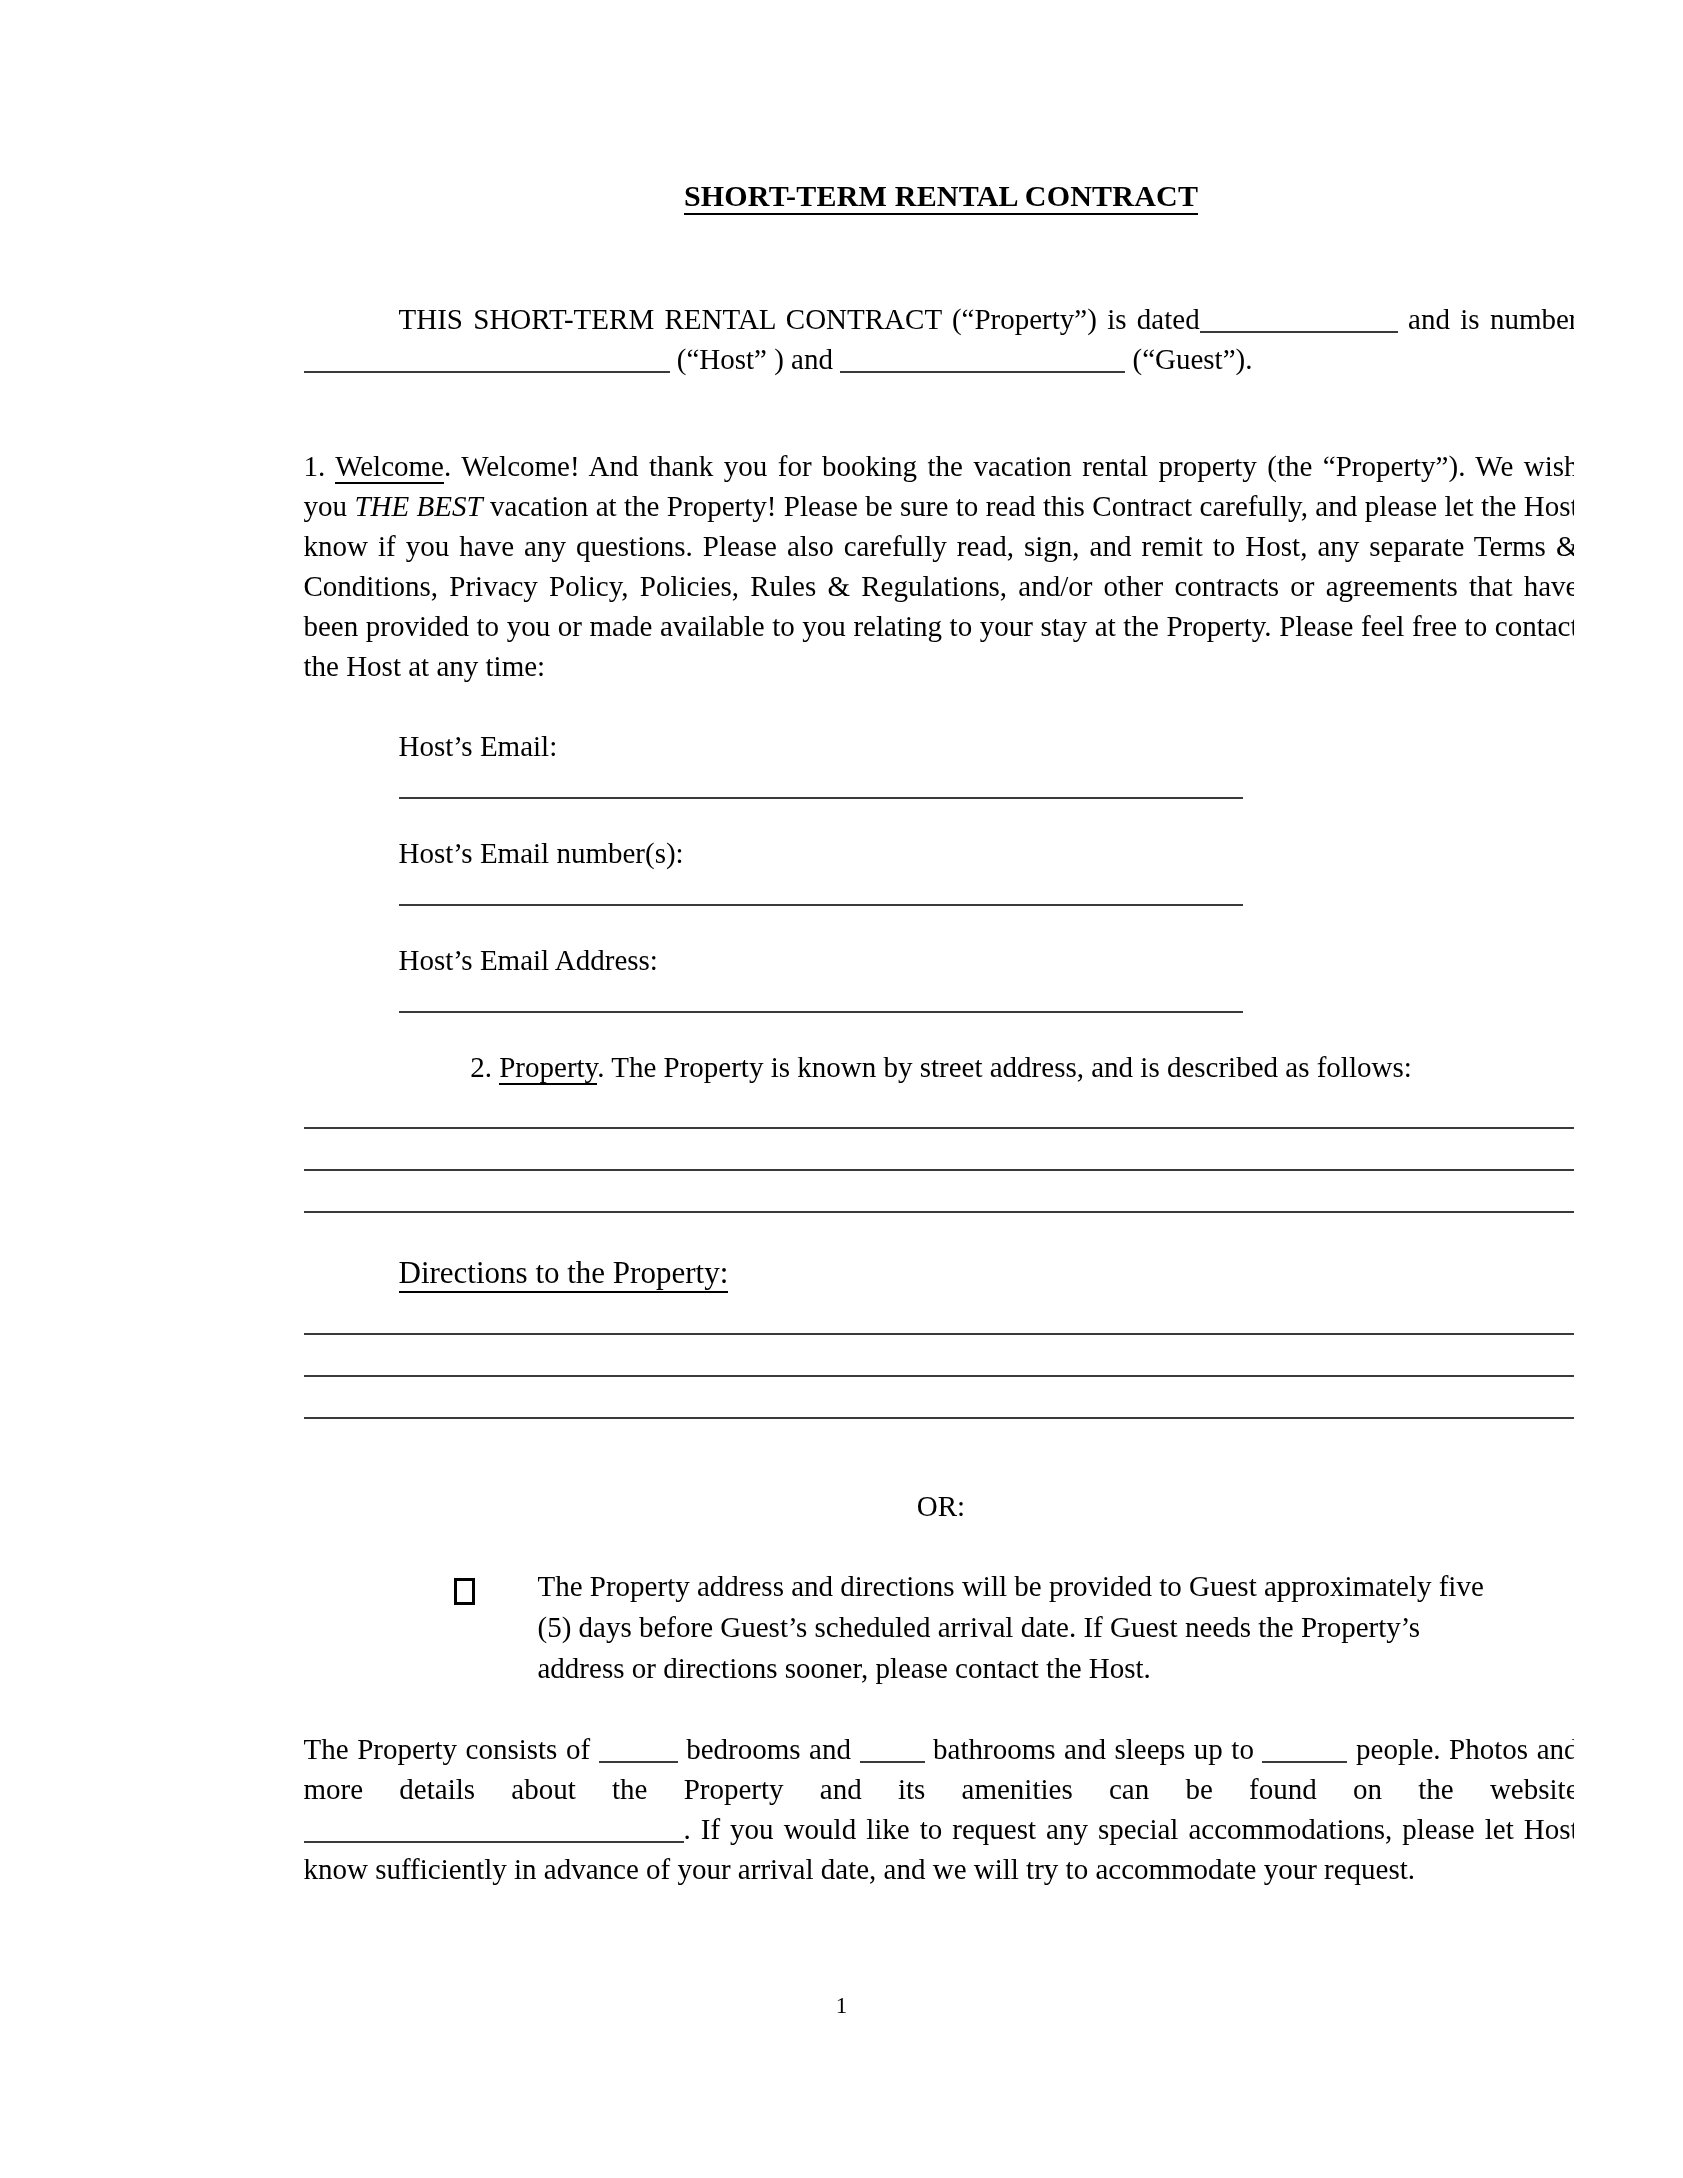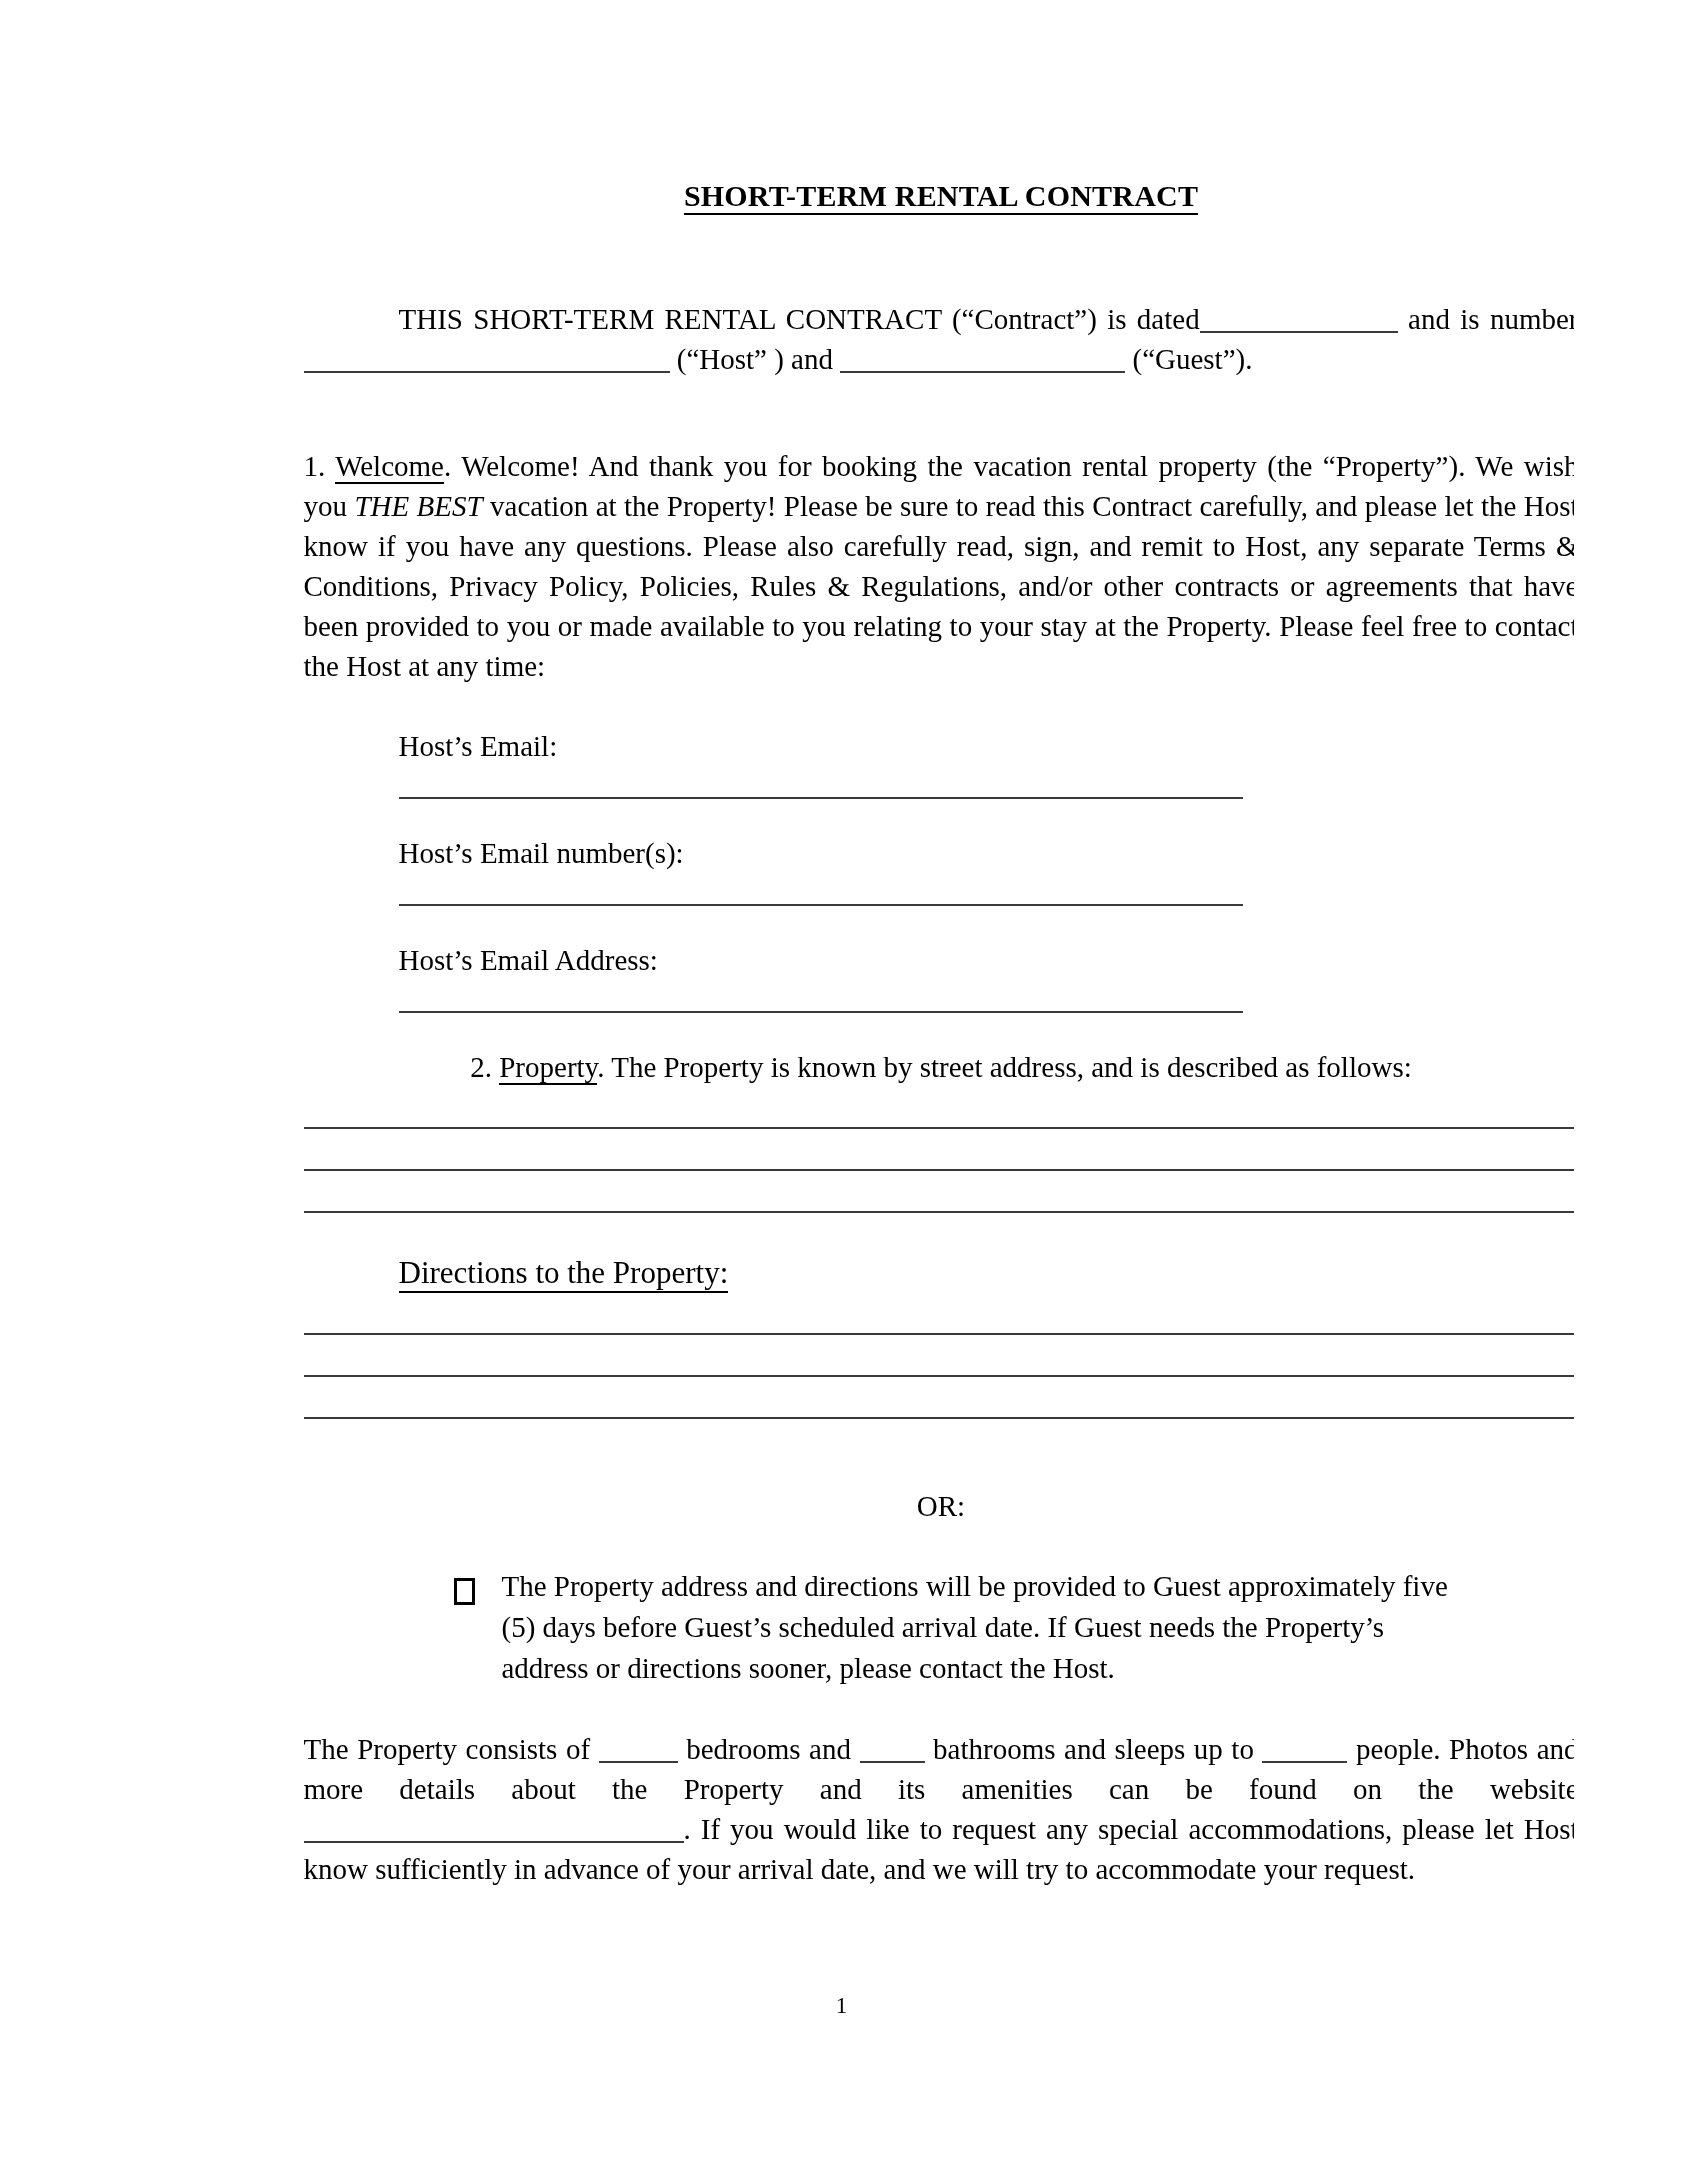--- a/index.html
+++ b/index.html
@@ -121,21 +121,21 @@
   }
   .checkbox-box {
     width: 21px;
     height: 27px;
     border: 3px solid #000;
     box-sizing: border-box;
     flex: 0 0 auto;
     margin-top: 12px;
   }
   .checkbox-text {
-    margin-left: 27px;
+    margin-left: 63px;
     font-size: 29px;
     line-height: 41px;
     width: 976px;
     text-align: left;
   }
 
   
   .page-number {
     position: absolute;
     left: 0;
@@ -158,21 +158,21 @@
 <body>
 
 <div class="page">
 
   <div class="content">
 
     <div class="doc-title">
       <span>SHORT-TERM RENTAL CONTRACT</span>
     </div>
 
-    <p class="body indent-first"><span>THIS SHORT-TERM RENTAL CONTRACT (“Contract”) is dated</span><span class="blank w-date"></span>
+    <p class="body indent-first"><span>THIS SHORT-TERM RENTAL CONTRACT (“Property”) is dated</span><span class="blank w-date"></span>
       <span>and is number</span> <span class="blank w-host"></span>
       <span>(“Host” ) and</span> <span class="blank w-guest"></span>
       <span>(“Guest”).</span></p>
 
     <div class="gap-lg"></div>
 
     <p class="body"><span>1.</span> <b class="secnum">Welcome</b><span>. Welcome! And thank you for booking the vacation rental property (the “Property”). We wish you </span><i class="ital">THE BEST</i><span> vacation at the Property! Please be sure to read this Contract carefully, and please let the Host know if you have any questions. Please also carefully read, sign, and remit to Host, any separate Terms &amp; Conditions, Privacy Policy, Policies, Rules &amp; Regulations, and/or other contracts or agreements that have been provided to you or made available to you relating to your stay at the Property. Please feel free to contact the Host at any time:</span></p>
 
     <div class="gap-md"></div>
 

